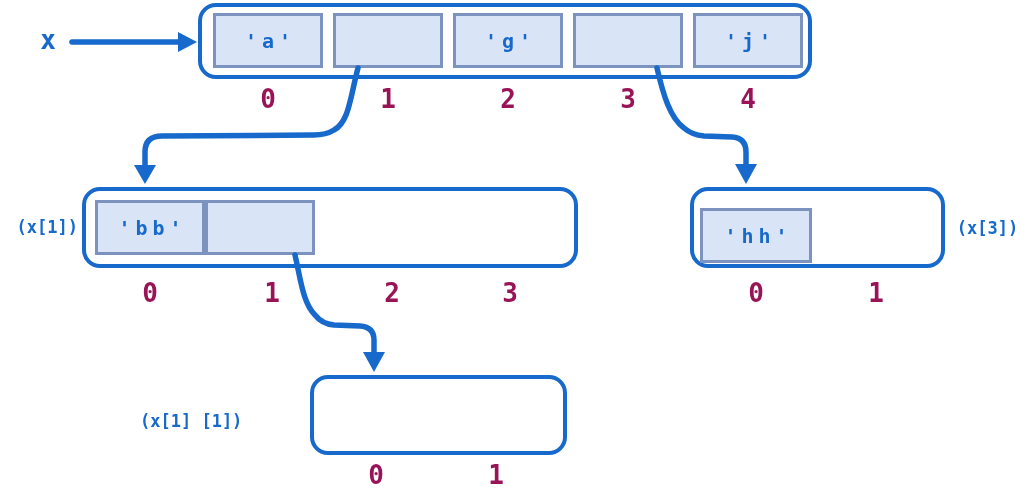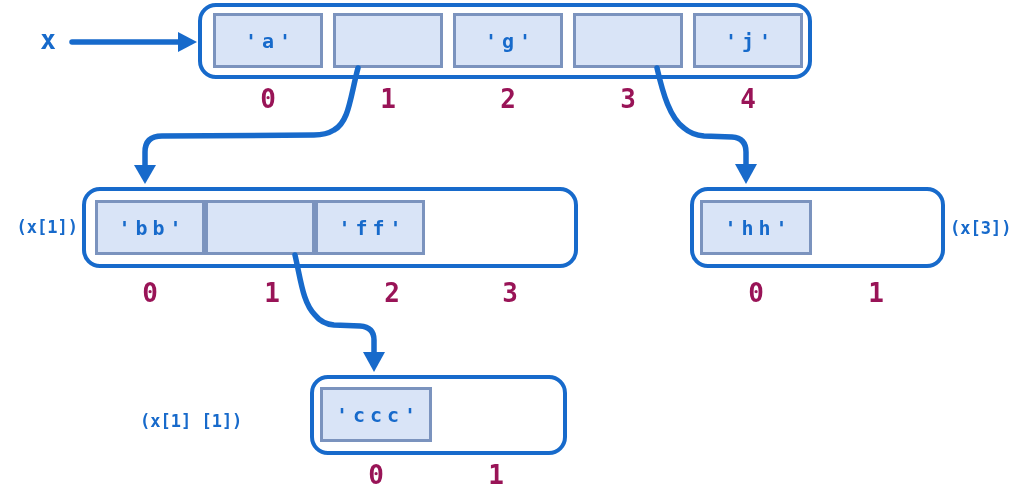--- a/index.html
+++ b/index.html
@@ -34,21 +34,21 @@
     font-size: 20px;
     letter-spacing: 5px;
     display: flex;
     align-items: center;
     justify-content: center;
     flex: 0 0 auto;
     text-indent: 5px; 
     white-space: pre;
   }
   .w110 { width: 110px; }
-  .w112 { width: 112px; }
+  .w112 { width: 112px; margin-top: 8px; }
   .idx {
     position: absolute;
     color: #991457;
     font-size: 26px;
     line-height: 28px;
     text-align: center;
   }
   .var-label {
     position: absolute;
     color: #176ACB;
@@ -92,37 +92,35 @@
   <div class="idx" style="left:213px; top:85px; width:110px;">0</div>
   <div class="idx" style="left:333px; top:85px; width:110px;">1</div>
   <div class="idx" style="left:453px; top:85px; width:110px;">2</div>
   <div class="idx" style="left:573px; top:85px; width:110px;">3</div>
   <div class="idx" style="left:693px; top:85px; width:110px;">4</div>
 
   <div class="var-label" style="left:0px; top:215px; width:78px; text-align:right;">(x[1])</div>
   <div class="list-box" style="left:82px; top:187px; width:496px; height:81px; padding:9px 4px 0 9px; ">
     <div class="cell w110">'bb'</div>
     <div class="cell w110"></div>
-    <div class="cell w110">'ff'</div>
   </div>
   <div class="idx" style="left:95px;  top:279px; width:110px;">0</div>
   <div class="idx" style="left:217px; top:279px; width:110px;">1</div>
   <div class="idx" style="left:337px; top:279px; width:110px;">2</div>
   <div class="idx" style="left:455px; top:279px; width:110px;">3</div>
 
   <div class="list-box" style="left:690px; top:187px; width:255px; height:81px; padding:9px 4px 0 6px; gap:8px;">
     <div class="cell w112">'hh'</div>
   </div>
-  <div class="var-label" style="left:950px; top:216px; width:75px; text-align:left;">(x[3])</div>
+  <div class="var-label" style="left:950px; top:216px; width:75px; text-align:center;">(x[3])</div>
   <div class="idx" style="left:700px; top:279px; width:112px;">0</div>
   <div class="idx" style="left:820px; top:279px; width:112px;">1</div>
 
   <div class="var-label" style="left:140px; top:409px; width:162px; ">(x[1] [1])</div>
   <div class="list-box" style="left:310px; top:375px; width:257px; height:80px; padding:8px 4px 0 6px; gap:8px;">
-    <div class="cell w112">'ccc'</div>
   </div>
   <div class="idx" style="left:320px; top:461px; width:112px;">0</div>
   <div class="idx" style="left:440px; top:461px; width:112px;">1</div>
 
   <svg id="arrow-layer" viewBox="0 0 1025 500">
 
     <path class="arrow-path" d="M 72 42 H 178"></path>
     <polygon class="arrow-head" points="197,42 178,32 178,52"></polygon>
 
     <path class="arrow-path" d="M 358 68 C 350 98 349 122 334 130 Q 326 135 314 135 L 162 136 Q 145 136 145 152 L 145 166"></path>

